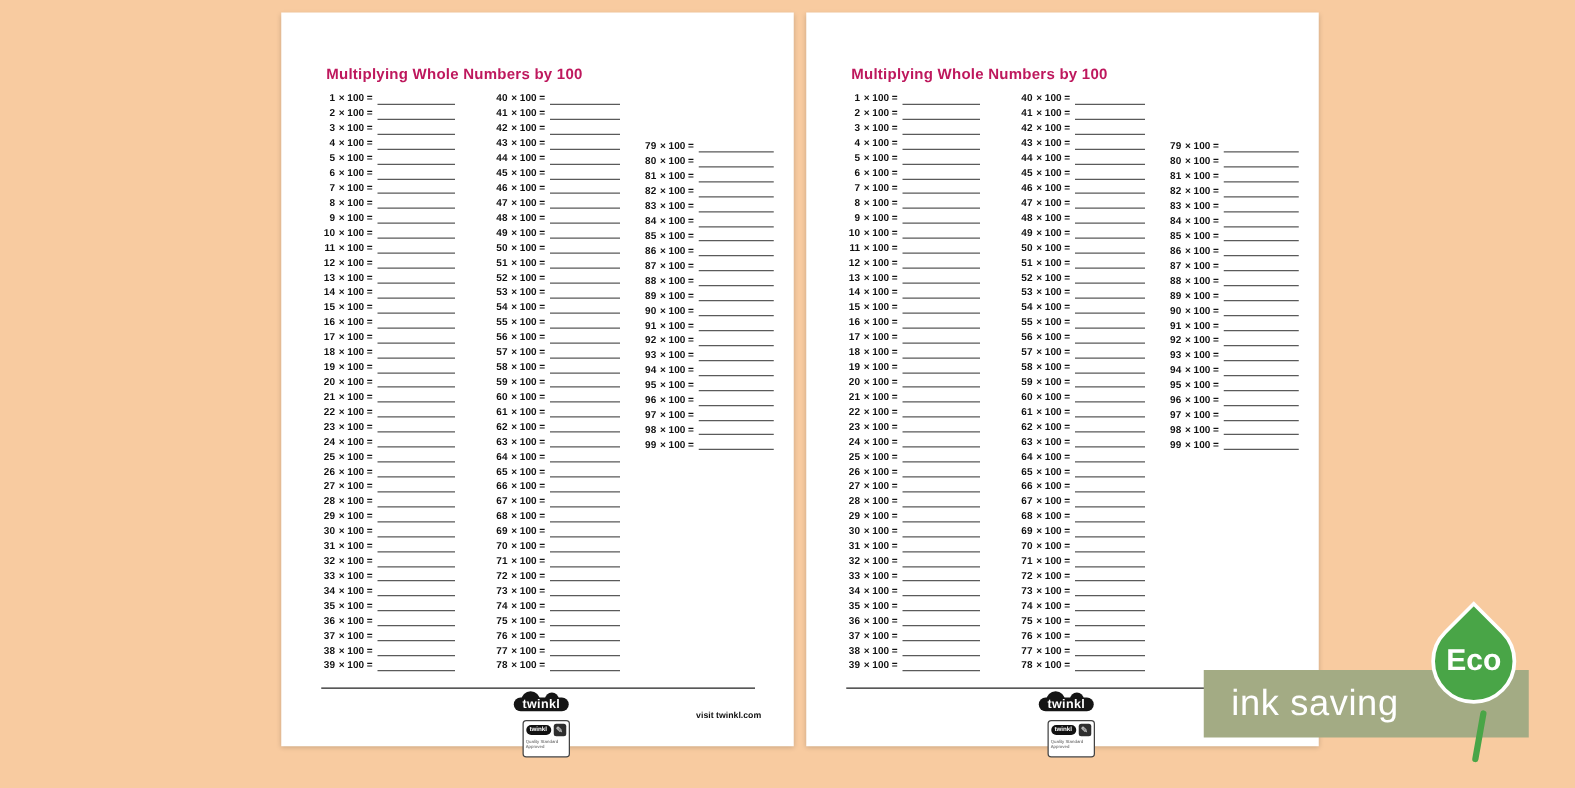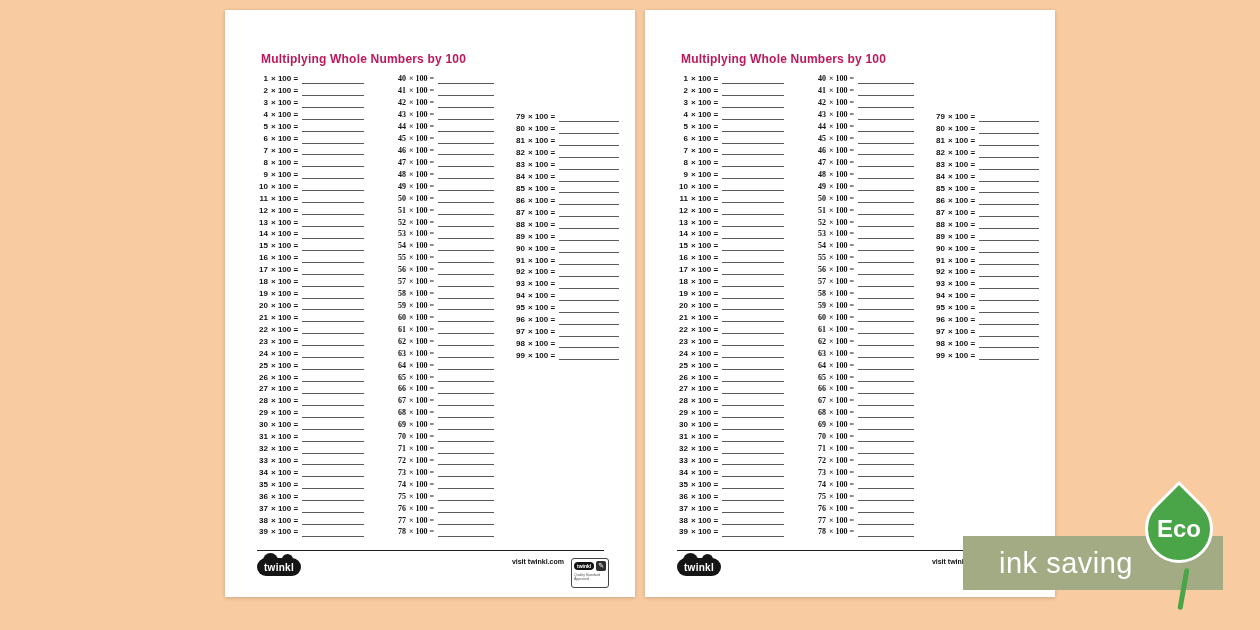--- a/index.html
+++ b/index.html
@@ -23,35 +23,35 @@
     box-shadow:0 1px 4px rgba(0,0,0,.18);
   }
   .page:nth-child(1){left:225px;}
   .page:nth-child(2){left:645px;}
   .title{
     position:absolute;left:32px;top:38px;margin:4px;
     font-size:12px;font-weight:bold;color:#be185d;letter-spacing:.2px;
   }
   .col{position:absolute;top:63px;}
   .col[data-col="0"]{left:32px;}
-  .col[data-col="1"]{left:170px;font-family:Liberation Serif, serif;}
+  .col[data-col="1"]{left:170px;}
   .col[data-col="2"]{left:289px;margin-top:38px;}
   .row{display:flex;align-items:center;height:11.93px;font-size:8px;color:#111;}
   .num{width:11px;text-align:right;font-weight:600;}
   .suffix{margin-left:3px;font-weight:600;white-space:nowrap;}
   .blank{
     width:62px;height:7px;margin-left:4px;margin-bottom:1px;
     border-bottom:1px solid #5a5a5a;align-self:flex-end;
   }
   .col[data-col="1"] .blank{width:56px;}
   .col[data-col="2"] .blank{width:60px;}
   .rule{position:absolute;left:32px;top:540px;width:347px;border-top:1.6px solid #222;}
   .footer{
     position:absolute;left:32px;top:548px;width:352px;height:34px;
-    display:flex;align-items:flex-start;
+    display:flex;align-items:center;flex-direction:column;
   }
   .logo{
     position:relative;width:44px;height:18px;background:var(--ink);
     border-radius:9px;color:#fff;display:flex;align-items:center;justify-content:center;
     font-size:10px;font-weight:bold;letter-spacing:.3px;
   }
   .logo::before{content:"";position:absolute;width:15px;height:15px;background:var(--ink);border-radius:50%;top:-5px;left:6px;}
   .logo::after{content:"";position:absolute;width:11px;height:11px;background:var(--ink);border-radius:50%;top:-4px;right:8px;}
   .logo span{position:relative;z-index:1;}
   .visit{margin-left:auto;font-size:7px;font-weight:bold;color:#111;}
@@ -64,21 +64,21 @@
   .pencil{
     margin-left:2px;width:10px;height:10px;border-radius:2px;background:#2e2e2e;color:#fff;
     font-size:7px;display:inline-flex;align-items:center;justify-content:center;
   }
   .badge-caption{font-size:3.5px;color:#555;margin-top:1.5px;line-height:1.2;}
   
   .ribbon{
     position:absolute;left:963px;top:536px;width:260px;height:54px;
     background:var(--ribbon);z-index:10;display:flex;align-items:center;
   }
-  .ribbon-label{color:#fff;font-size:29px;margin-left:36px;letter-spacing:.5px;}
+  .ribbon-label{color:#fff;font-size:29px;margin-left:22px;letter-spacing:.5px;}
   .stem{
     position:absolute;left:1181px;top:568px;width:5px;height:42px;
     background:var(--leaf);border-radius:3px;transform:rotate(10deg);z-index:11;
   }
   .leaf-wrap{position:absolute;left:1131px;top:481px;width:96px;height:96px;z-index:12;}
   .leaf{
     position:absolute;left:14px;top:14px;width:68px;height:68px;
     background:var(--leaf);border:3px solid #fff;border-radius:0 50% 50% 50%;
     transform:rotate(45deg);display:flex;align-items:center;justify-content:center;
   }

